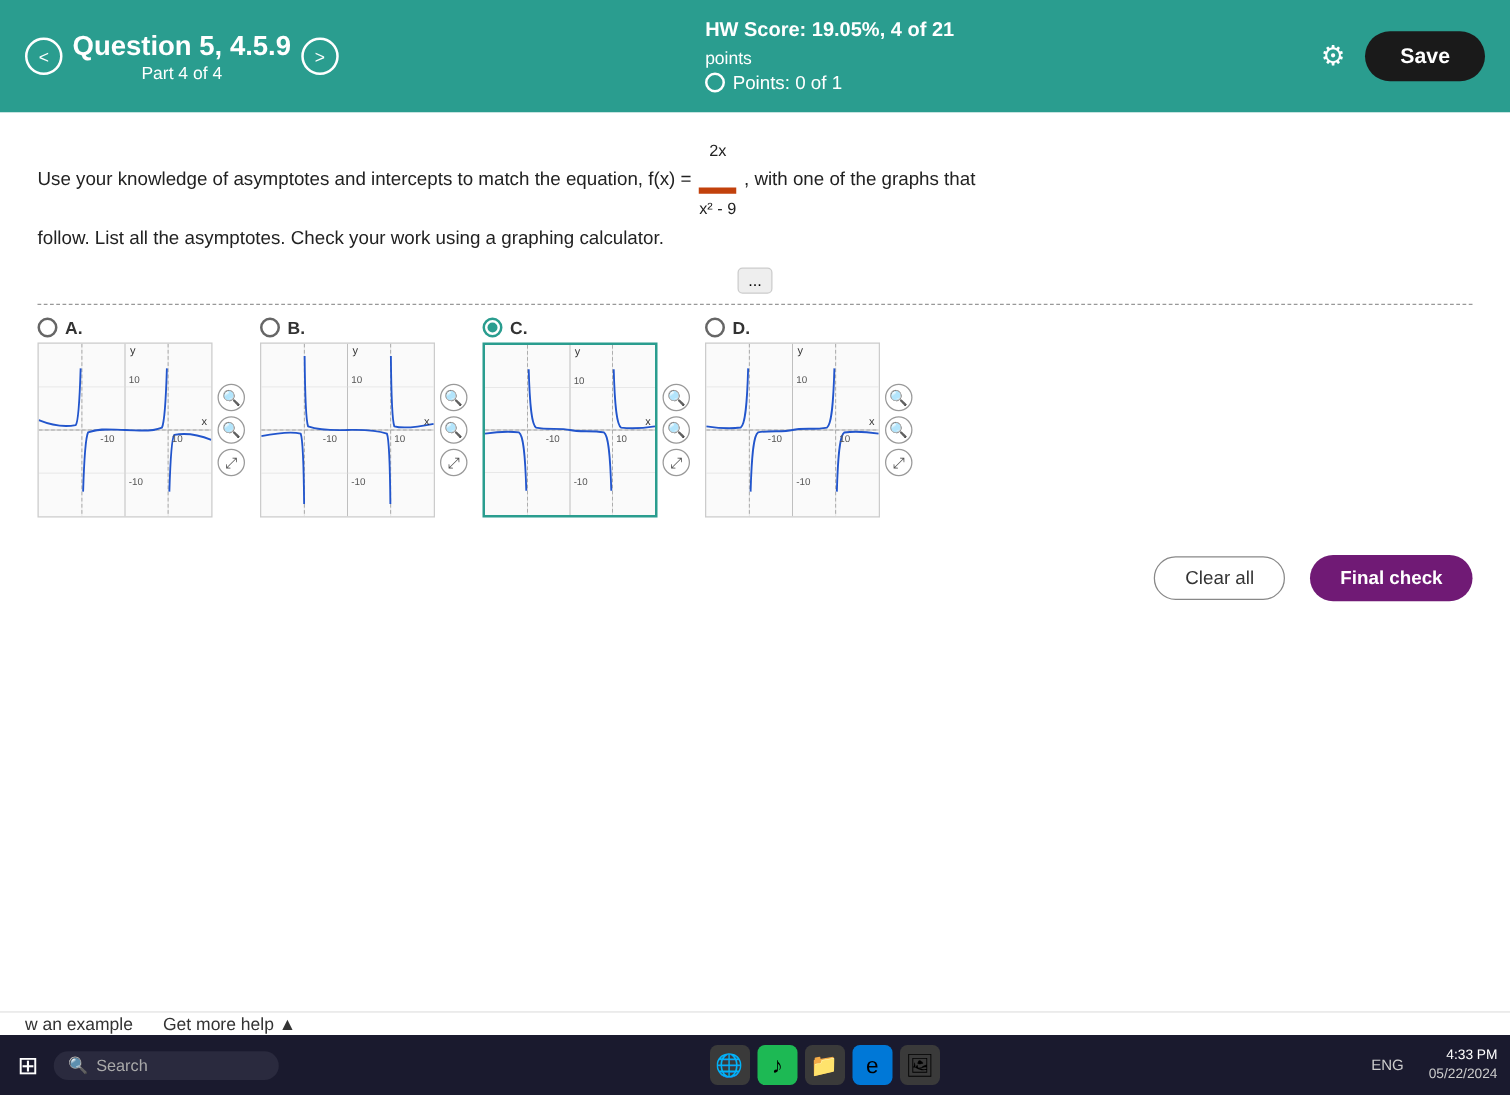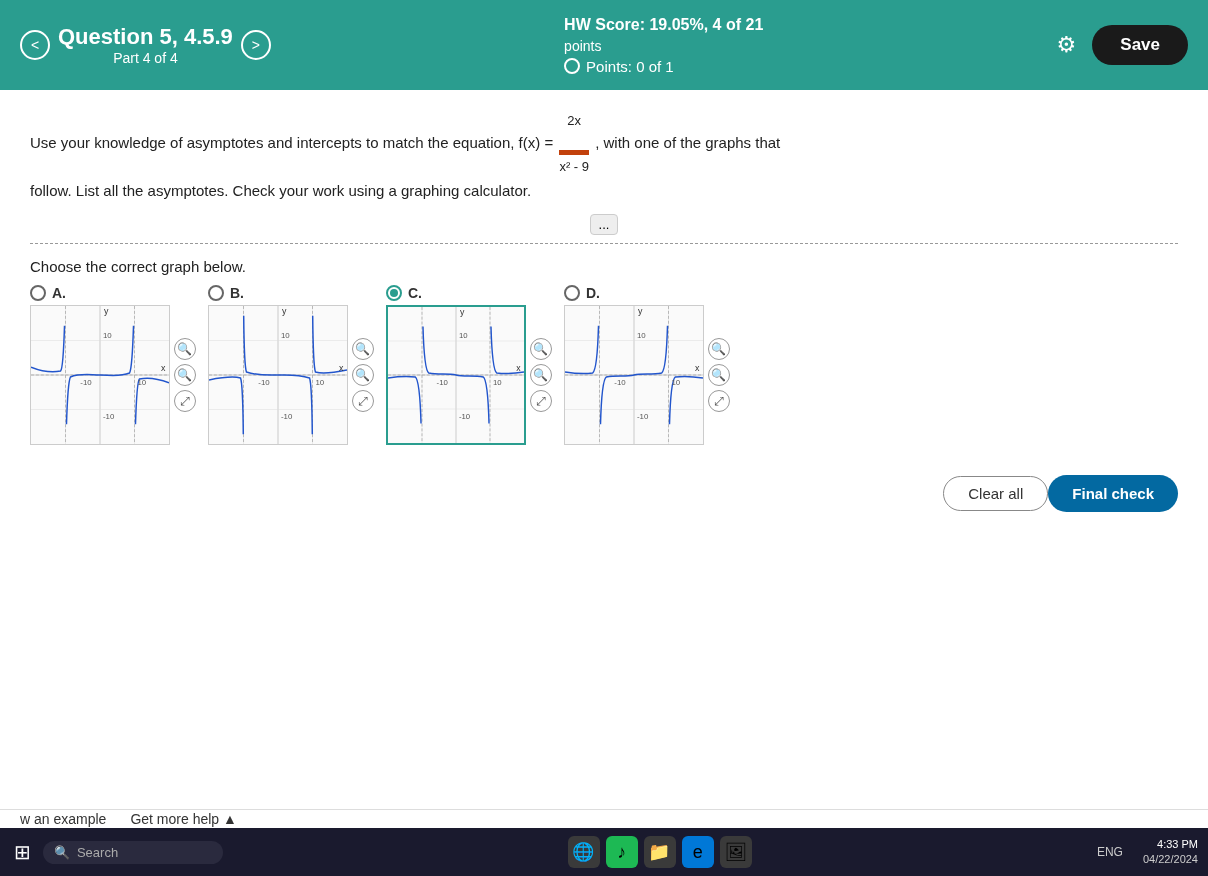--- a/index.html
+++ b/index.html
@@ -276,37 +276,37 @@
     .graph-svg {
       border: 1px solid #ccc;
       background: #fafafa;
     }
 
     
     .bottom-actions {
       display: flex;
       justify-content: flex-end;
       align-items: center;
-      gap: 0;
+      gap: 20px;
       margin-top: 20px;
       padding-top: 10px;
     }
 
     .clear-all-btn {
       background: white;
       border: 1px solid #888;
       border-radius: 20px;
       padding: 8px 24px;
       font-size: 15px;
       cursor: pointer;
       color: #333;
     }
 
     .final-check-btn {
-      background: #0369a1;
+      background: #701a75;
       color: white;
       border: none;
       border-radius: 20px;
       padding: 10px 24px;
       font-size: 15px;
       font-weight: bold;
       cursor: pointer;
     }
 
     
@@ -457,21 +457,20 @@
       <span>, with one of the graphs that</span>
       <br>
       <span>follow. List all the asymptotes. Check your work using a graphing calculator.</span>
     </div>
 
     <button class="expand-btn">...</button>
 
     <hr class="dashed-line">
 
 
-    <div class="section-label">Choose the correct graph below.</div>
 
     <div class="graphs-section">
 
       <div class="graph-option">
         <div class="graph-option-label">
           <span class="radio-circle"></span>
           <span>A.</span>
         </div>
         <div class="graph-with-controls">
           <svg class="graph-svg" width="140" height="140" viewBox="-70 -70 140 140">
@@ -637,18 +636,18 @@
       <div class="taskbar-icon" style="background:#3a3a3a;">🌐</div>
       <div class="taskbar-icon" style="background:#1db954;">♪</div>
       <div class="taskbar-icon" style="background:#3a3a3a;">📁</div>
       <div class="taskbar-icon" style="background:#0078d7;">e</div>
       <div class="taskbar-icon" style="background:#3a3a3a;">🖼</div>
     </div>
     <div class="taskbar-right">
       <span style="color:#ccc;">ENG</span>
       <div class="time-display">
         <div style="color:white;">4:33 PM</div>
-        <div style="color:#ccc;">04/22/2024</div>
+        <div style="color:#ccc;">05/22/2024</div>
       </div>
     </div>
   </div>
 
 </div>
 
 </body></html>

